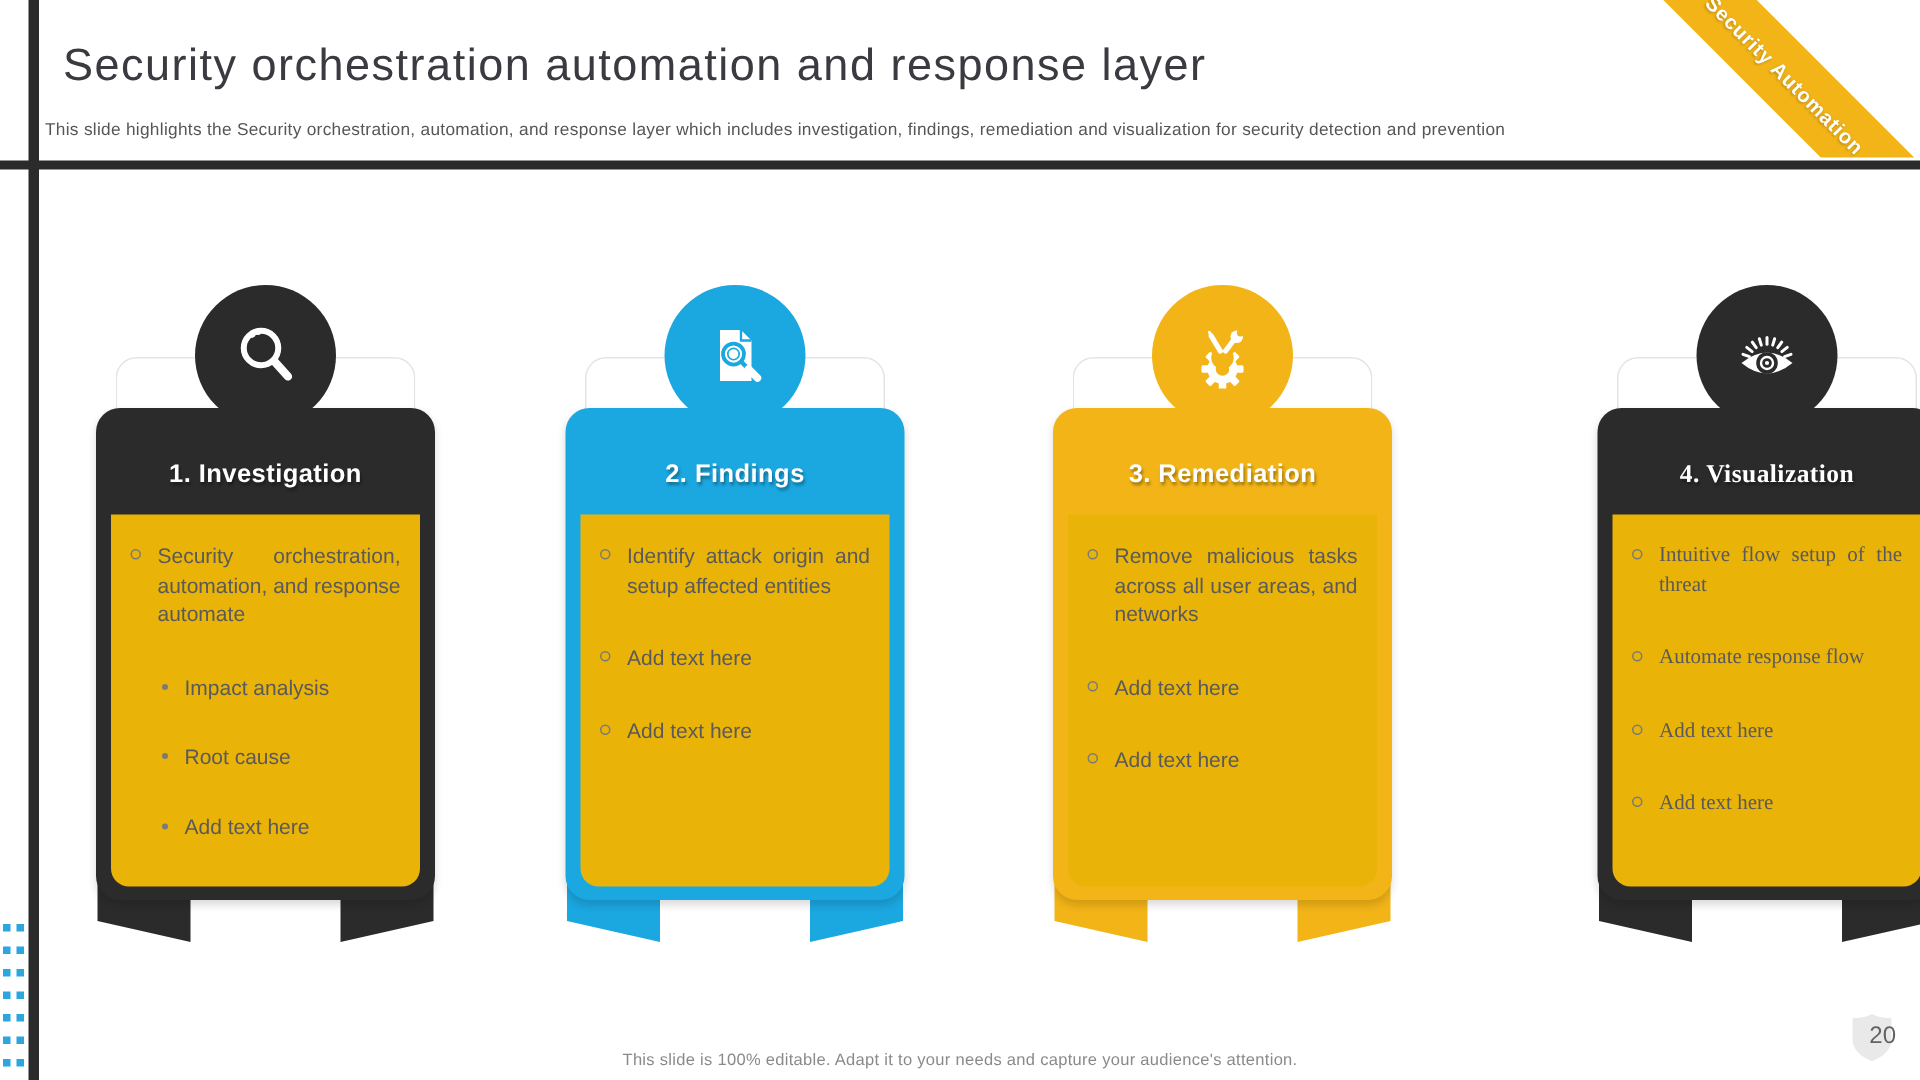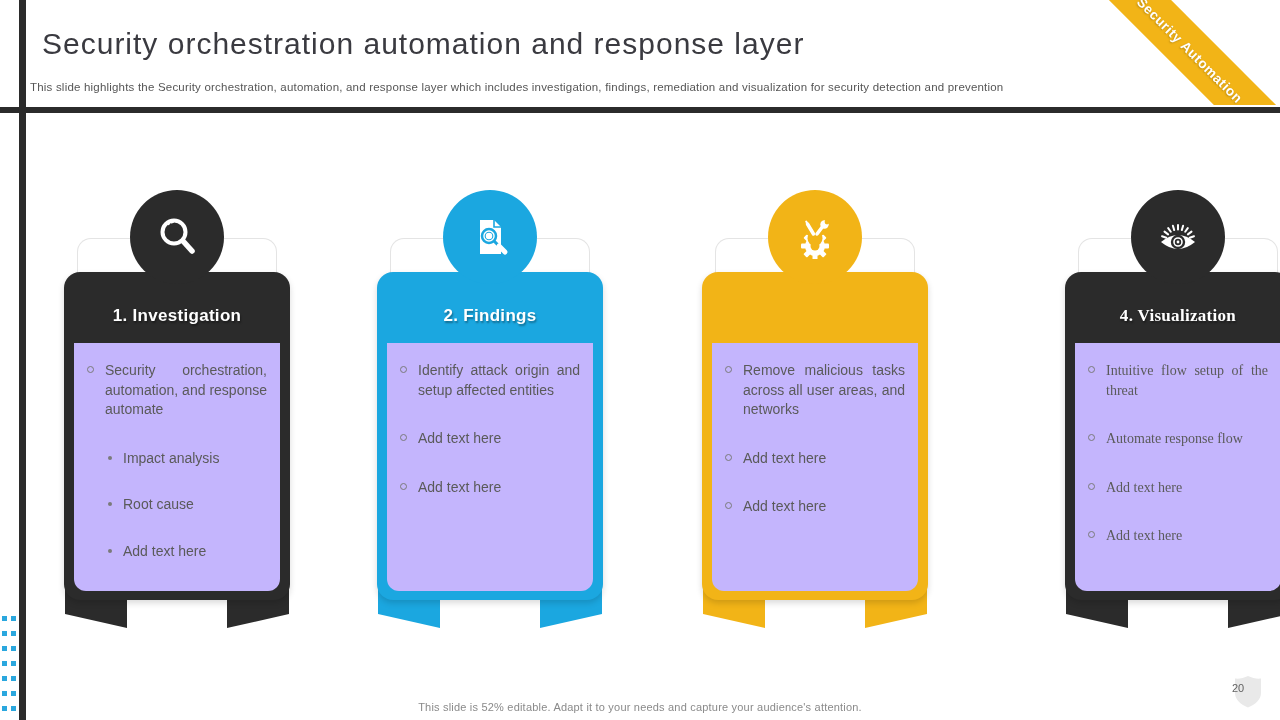--- a/index.html
+++ b/index.html
@@ -27,35 +27,35 @@
 
   .icon-circle { position:absolute; left:66px; top:0; width:94px; height:94px; border-radius:50%; z-index:3;
                  display:flex; align-items:center; justify-content:center; }
   .tab { position:absolute; left:13px; right:13px; top:48px; height:62px; background:#fff;
          border:1px solid #e4e4e4; border-bottom:none; border-radius:14px 14px 0 0; z-index:1; }
   .outer { position:absolute; left:0; top:82px; width:226px; height:328px; border-radius:16px; z-index:2;
            box-shadow:0 3px 6px rgba(0,0,0,.15); }
   .band { position:absolute; left:0; right:0; top:104px; height:44px; z-index:3;
           display:flex; align-items:center; justify-content:center;
           font-size:17px; font-weight:bold; color:#fff; letter-spacing:.3px; text-shadow:1px 2px 2px rgba(0,0,0,.35); }
-  .panel { position:absolute; left:10px; top:153px; width:206px; height:248px; background:#c4b5fd;
+  .panel { position:absolute; left:10px; top:153px; width:206px; height:248px; background:#eab308;
            border-radius:0 0 12px 12px; z-index:3; padding:18px 13px 12px 13px; }
   .tail { position:absolute; left:0; top:398px; width:226px; height:44px; z-index:1; }
 
   .dark  { background:#2b2b2b; } .blue { background:#1ba7e0; } .yellow { background:#f2b417; }
 
   .bullet { display:flex; gap:11px; margin-bottom:29px; font-size:14px; line-height:19.5px; color:#5a5a5a; text-align:justify; }
   .bullet.sub { margin-left:18px; margin-bottom:27px; }
   .marker-circle { width:7px; height:7px; border:1.4px solid #7a7a7a; border-radius:50%; flex:none; margin-top:5px; }
   .marker-dot { width:4px; height:4px; background:#7a7a7a; border-radius:50%; flex:none; margin-top:7px; margin-left:3px; }
 
   
   .footer { position:absolute; left:0; top:701px; width:1280px; text-align:center; font-size:11px; color:#8a8a8a; letter-spacing:.2px; }
   .page-shield { position:absolute; left:1232px; top:675px; width:32px; height:34px; }
-  .page-shield span { position:absolute; left:0; top:7px; width:32px; text-align:left; font-size:11px; color:#636363; }
+  .page-shield span { position:absolute; left:0; top:7px; width:32px; text-align:right; font-size:16px; color:#636363; }
 
   
   .dots { position:absolute; left:2px; top:616px; display:grid; grid-template-columns:5px 5px; gap:10px 4px; z-index:5; }
   .dots i { width:5px; height:5px; background:#2aa7de; display:block; }
 </style>
 </head>
 <body>
 
 <div class="slide">
 
@@ -164,20 +164,21 @@
           <circle cx="22" cy="31" r="10" fill="#fff"></circle>
           <circle cx="22" cy="23.5" r="7.5" fill="#f2b417"></circle>
           <circle cx="22" cy="31" r="4.5" fill="#f2b417"></circle>
           <line x1="14.5" y1="9" x2="20.5" y2="19" stroke="#fff" stroke-width="3.5" stroke-linecap="round"></line>
           <line x1="13.2" y1="6.5" x2="15.2" y2="10" stroke="#fff" stroke-width="2" stroke-linecap="round"></line>
           <line x1="30" y1="11" x2="24" y2="19" stroke="#fff" stroke-width="3.5" stroke-linecap="round"></line>
           <circle cx="31.5" cy="9.5" r="4.2" fill="#fff"></circle>
           <circle cx="34" cy="7" r="2.4" fill="#f2b417"></circle>
         </svg>
       </div>
+      <div class="band">3. Remediation</div>
       <div class="panel">
         <div class="bullet">
             <span class="marker-circle"></span>
             <span>Remove malicious tasks across all user areas, and networks</span>
           </div>
         <div class="bullet">
             <span class="marker-circle"></span>
             <span>Add text here</span>
           </div>
         <div class="bullet">
@@ -246,21 +247,21 @@
       <i></i>
       <i></i>
       <i></i>
       <i></i>
       <i></i>
       <i></i>
       <i></i>
       <i></i>
   </div>
 
-  <div class="footer">This slide is 52% editable. Adapt it to your needs and capture your audience's attention.</div>
+  <div class="footer">This slide is 100% editable. Adapt it to your needs and capture your audience's attention.</div>
 
   <div class="page-shield">
     <svg width="32" height="34" viewBox="0 0 32 34">
       <path d="M16 1 C20 3 25 4 29 3.5 V18 C29 25 23 29.5 16 32.5 C9 29.5 3 25 3 18 V3.5 C7 4 12 3 16 1 Z" fill="#e9e9e9"></path>
     </svg>
     <span>20</span>
   </div>
 
 </div>
 

